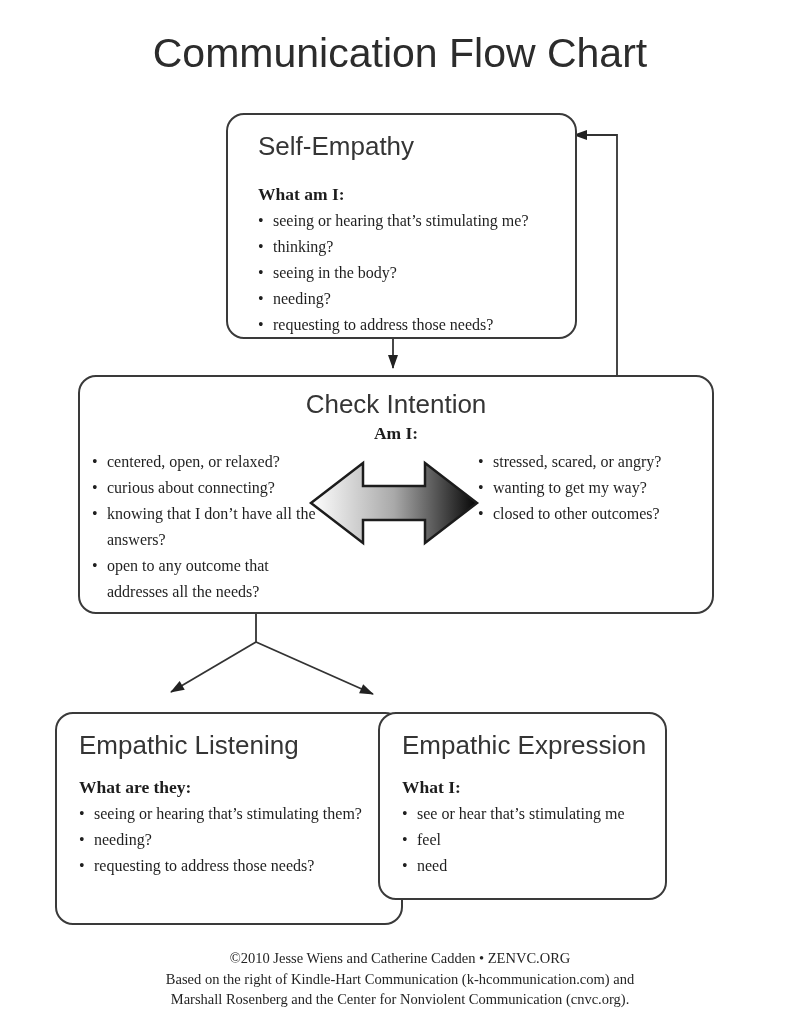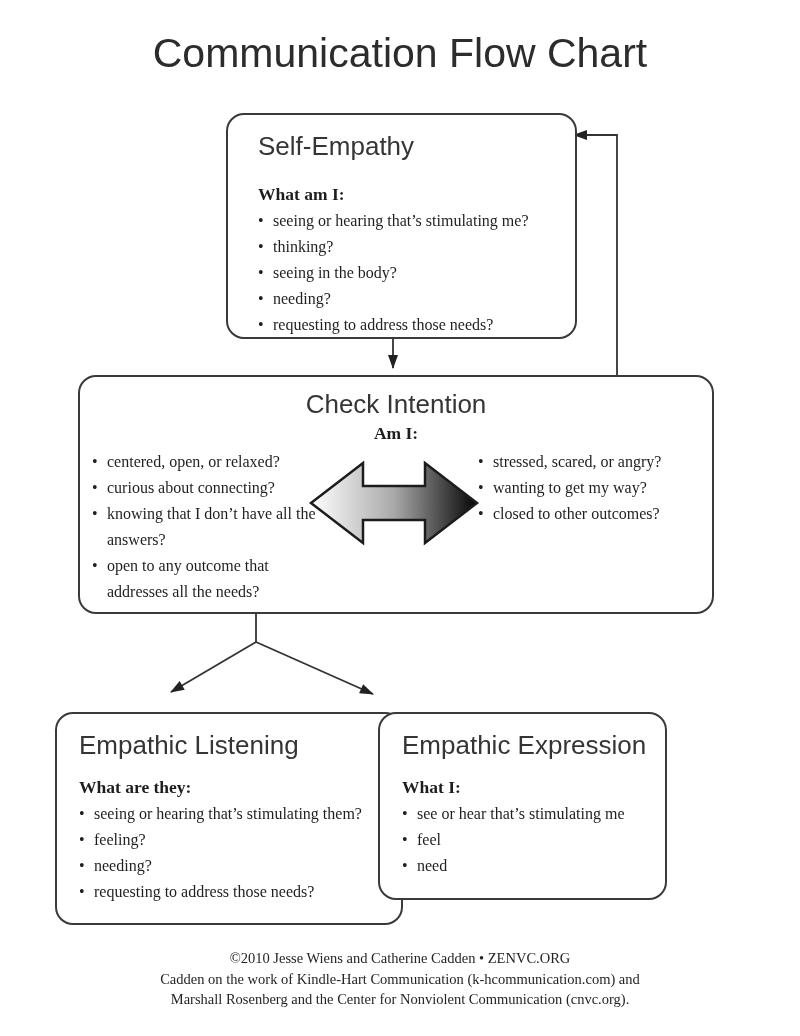--- a/index.html
+++ b/index.html
@@ -95,35 +95,34 @@
       <li>wanting to get my way?</li>
       <li>closed to other outcomes?</li>
     </ul>
   </div>
 
   <div class="box el-box">
     <div class="box-heading">Empathic Listening</div>
     <div class="lead">What are they:</div>
     <ul class="blist">
       <li>seeing or hearing that’s stimulating them?</li>
-      <li>feeling?</li>
       <li>needing?</li>
       <li>requesting to address those needs?</li>
     </ul>
   </div>
 
   <div class="box ee-box">
     <div class="box-heading">Empathic Expression</div>
     <div class="lead">What I:</div>
     <ul class="blist">
       <li>see or hear that’s stimulating me</li>
       <li>feel</li>
       <li>need</li>
     </ul>
   </div>
 
   <div class="footer">
     <div>©2010  Jesse Wiens and Catherine Cadden • ZENVC.ORG</div>
-    <div>Cadden on the work of Kindle-Hart Communication (k-hcommunication.com) and</div>
+    <div>Based on the right of Kindle-Hart Communication (k-hcommunication.com) and</div>
     <div>Marshall Rosenberg and the Center for Nonviolent Communication (cnvc.org).</div>
   </div>
 
 </div>
 
 </body></html>

